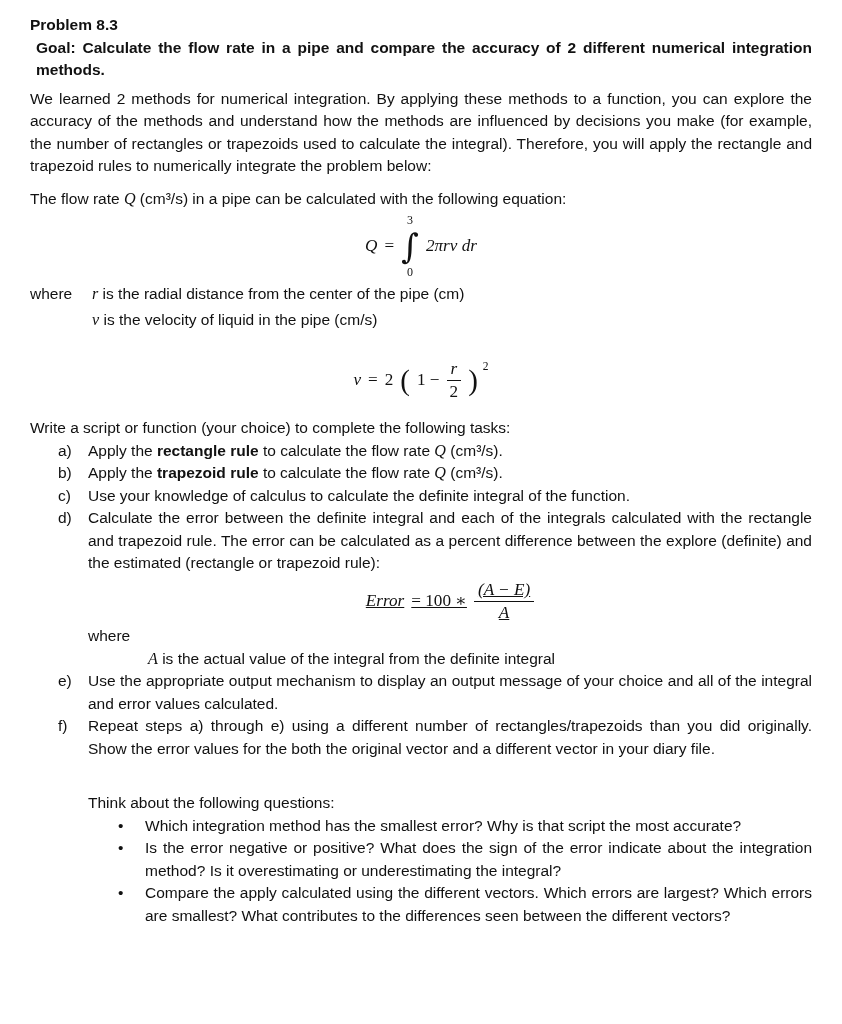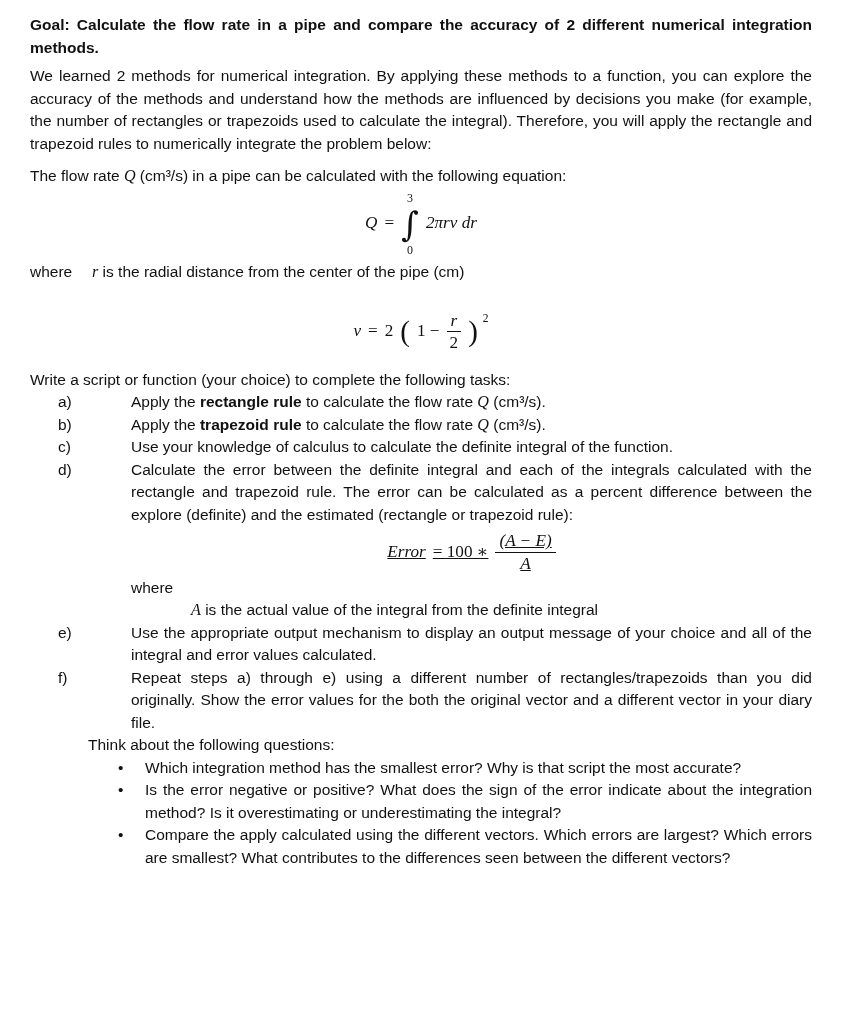--- a/index.html
+++ b/index.html
@@ -20,21 +20,21 @@
     font-family: "Liberation Serif", "DejaVu Serif", serif;
     font-style: italic;
     font-size: 1.04em;
   }
   .m-up {
     font-family: "Liberation Serif", "DejaVu Serif", serif;
     font-style: normal;
     font-size: 1.04em;
   }
   .title { margin: 0; }
-  .goal { margin: 0 0 0 0; }
+  .goal { margin: 0 0 0 6px; }
   .intro { margin: 6px 0 10px 0; }
 
   
   .equation {
     display: flex;
     justify-content: center;
     align-items: center;
     gap: 7px;
     font-family: "Liberation Serif", "DejaVu Serif", serif;
     font-size: 16.5px;
@@ -55,33 +55,34 @@
   
   .where-flow { line-height: 26px; margin: 0 0 26px 0; }
   .where-flow .where-line { display: flex; }
   .where-flow .where-label { flex: 0 0 62px; }
   .where-err .where-line { display: flex; }
   .where-err .where-label { flex: 0 0 60px; }
 
   
   .task { display: flex; }
   .task-label { flex: 0 0 30px; margin-left: 28px; }
-  .task-body { flex: 1; margin-left: 43px; }
+  .task-body { flex: 1; }
 
   
-  .questions { margin-left: 58px; }
+  .questions { margin-left: 58px; margin-top: 32px; }
   .bullet-row { display: flex; padding-left: 30px; }
   .bullet-glyph { flex: 0 0 27px; }
   .bullet-text { flex: 1; }
 </style>
 </head>
 <body>
 
 <div>
 
+  <p class="title bold">Problem 8.3</p>
 
   <p class="goal bold justify">Goal: Calculate the flow rate in a pipe and compare the accuracy of 2 different numerical integration methods.</p>
 
   <p class="intro justify">We learned 2 methods for numerical integration. By applying these methods to a function, you can explore the accuracy of the methods and understand how the methods are influenced by decisions you make (for example, the number of rectangles or trapezoids used to calculate the integral). Therefore, you will apply the rectangle and trapezoid rules to numerically integrate the problem below:</p>
 
   <p><span>The flow rate </span><span class="math">Q</span><span> (cm³/s) in a pipe can be calculated with the following equation:</span></p>
 
   <div class="equation eq1">
     <span class="math">Q</span>
     <span class="m-up">=</span>
@@ -90,20 +91,24 @@
       <span class="int-sign">∫</span>
       <span class="limit">0</span>
     </span>
     <span class="math">2πrv dr</span>
   </div>
 
   <div class="where-flow">
     <div class="where-line">
       <span class="where-label">where</span>
       <span><span class="math">r</span><span> is the radial distance from the center of the pipe (cm)</span></span>
+    </div>
+    <div class="where-line">
+      <span class="where-label"></span>
+      <span><span class="math">v</span><span> is the velocity of liquid in the pipe (cm/s)</span></span>
     </div>
   </div>
 
 
   <div class="equation eq2">
     <span class="math">v</span>
     <span class="m-up">=</span>
     <span class="m-up">2</span>
     <span class="paren">(</span>
     <span class="m-up">1 −</span>

